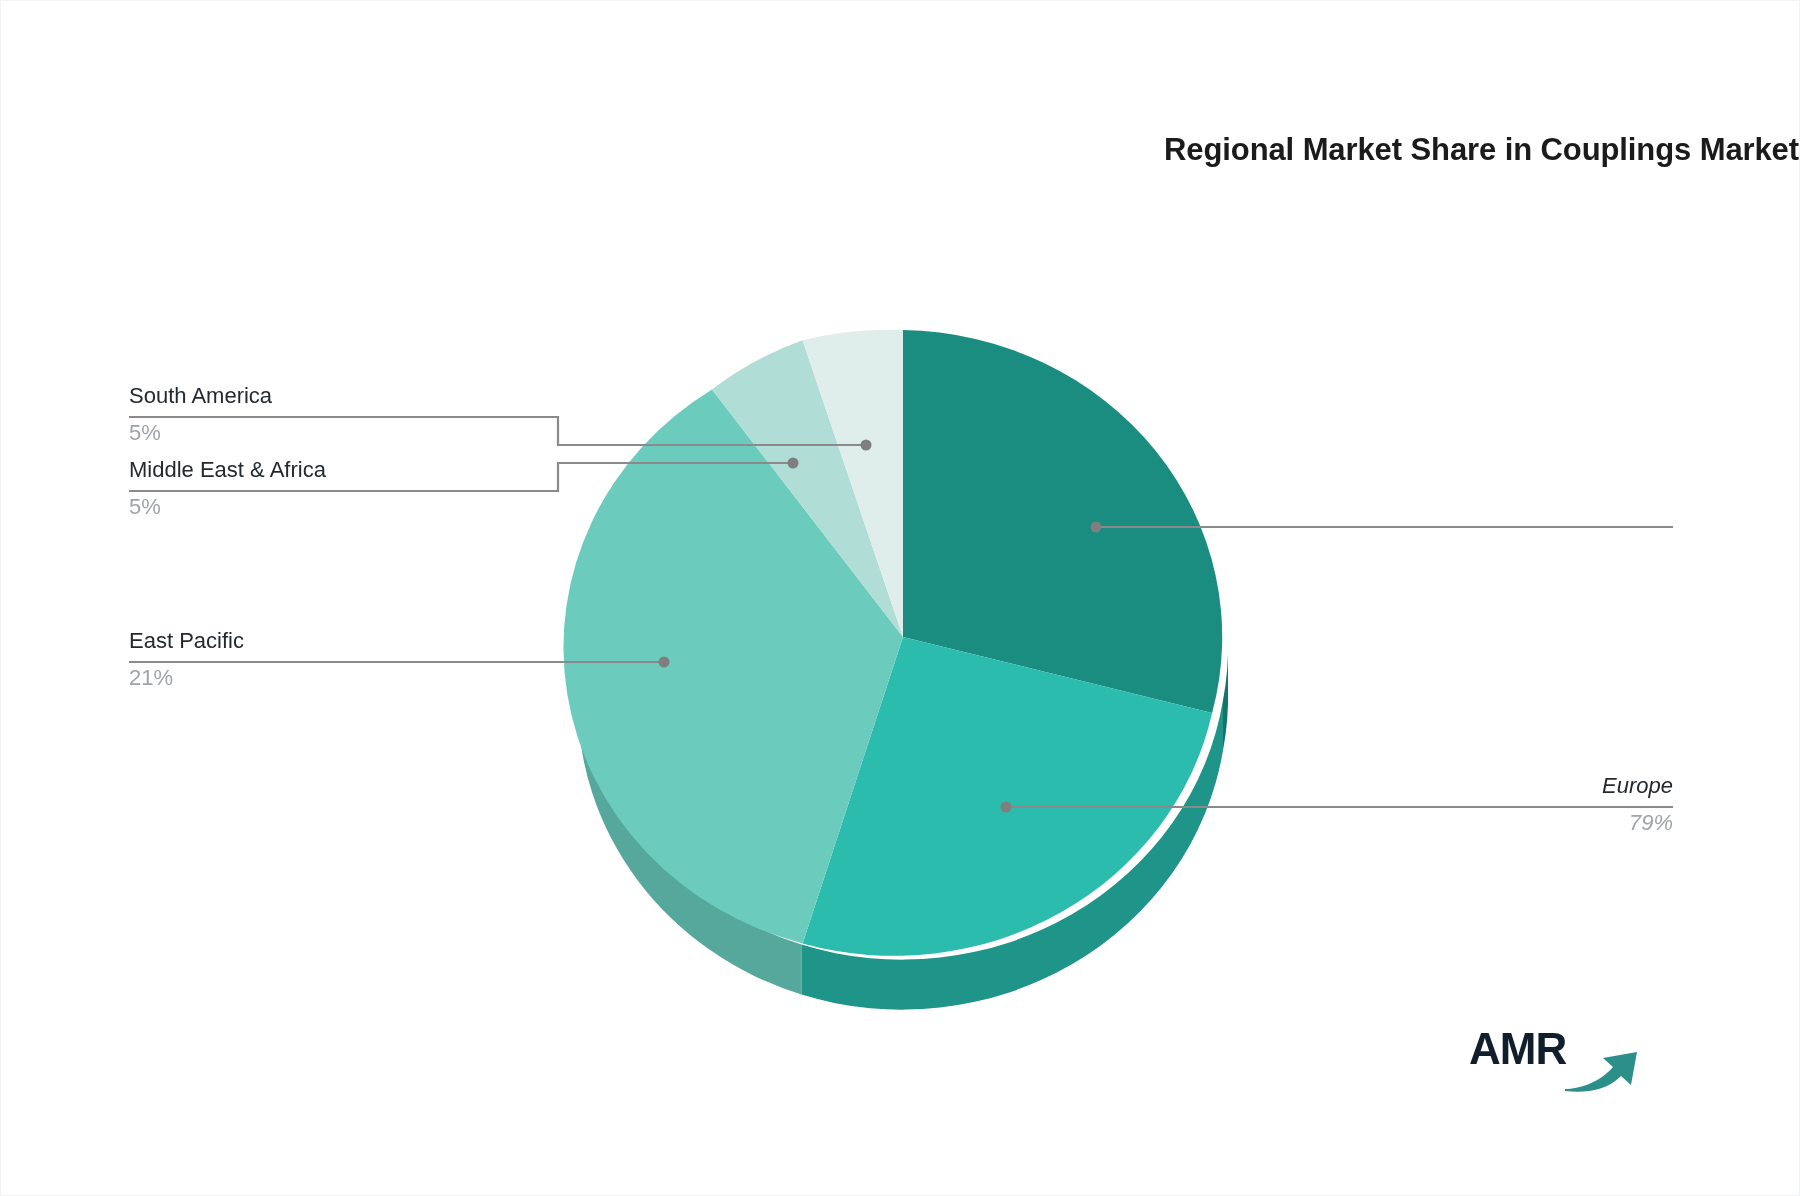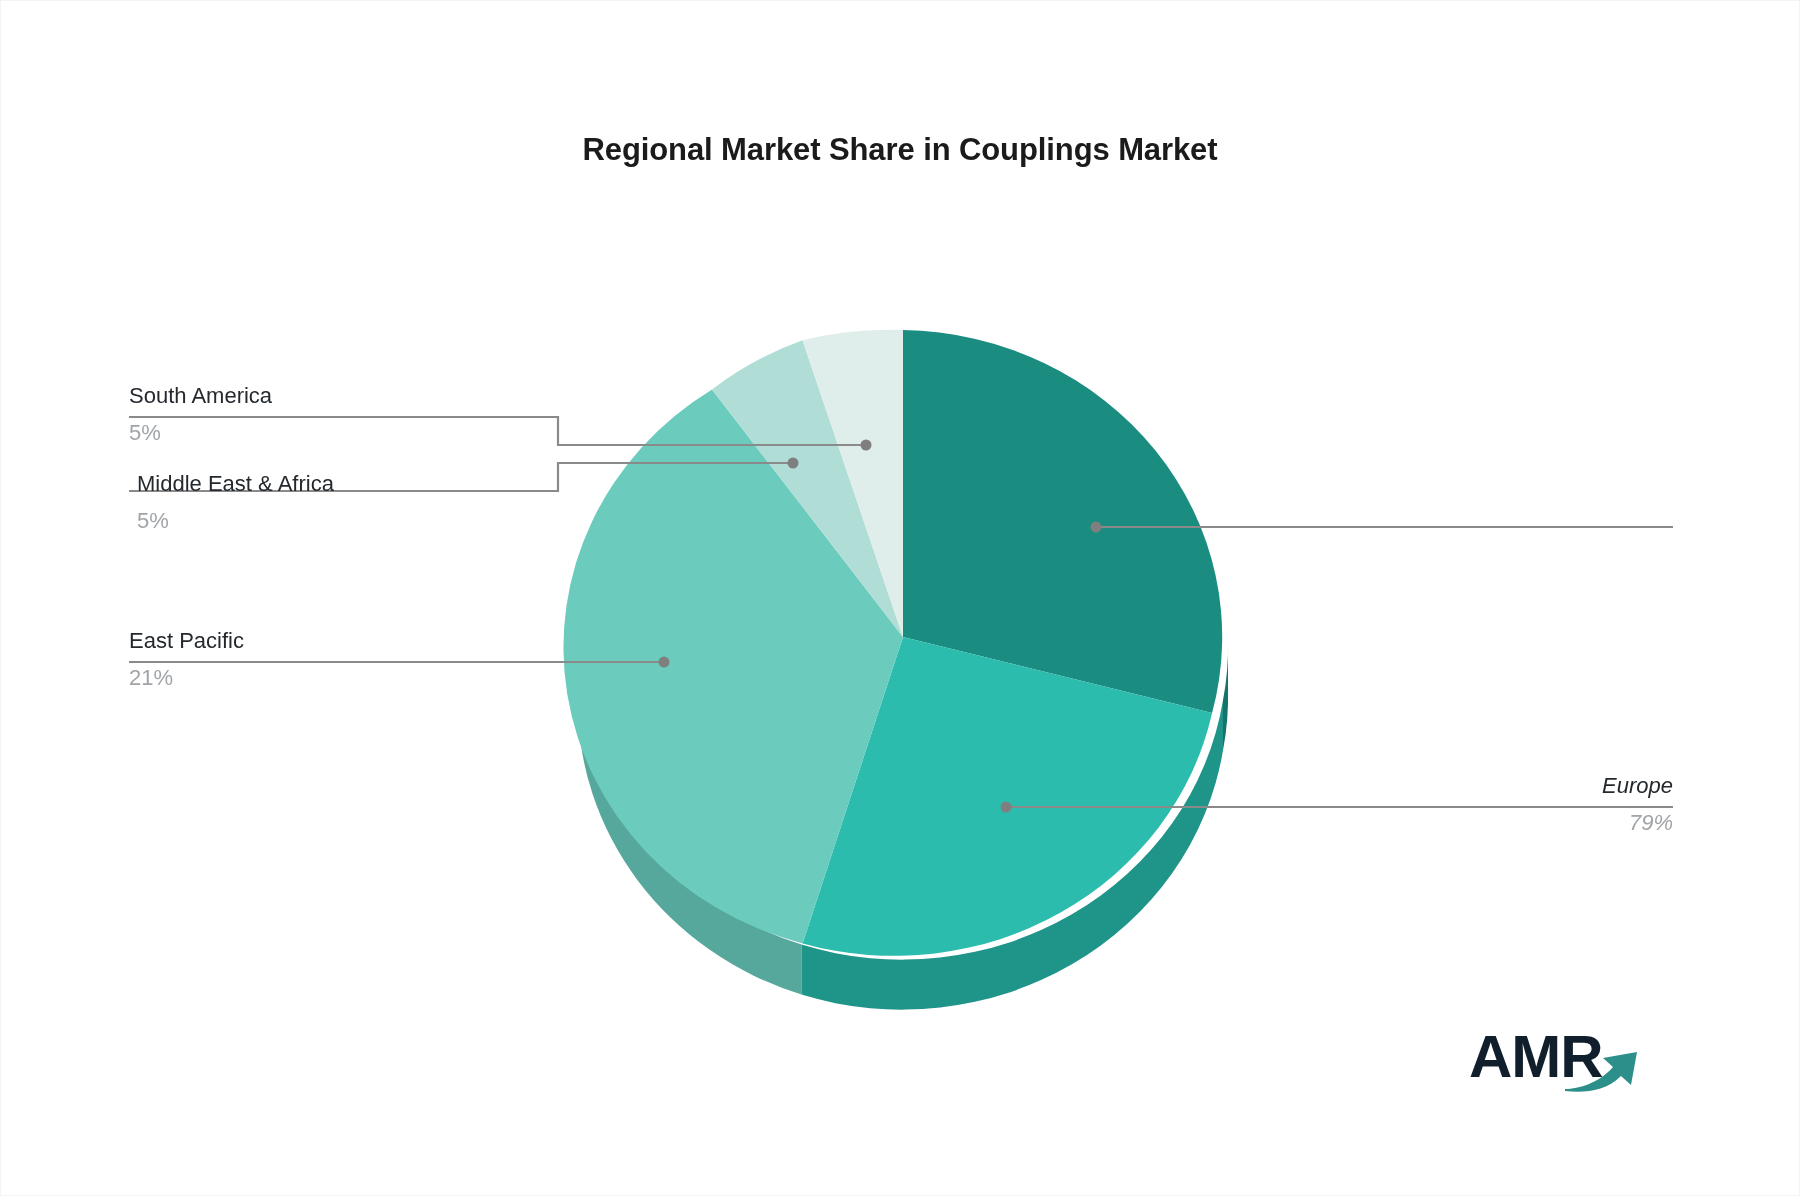--- a/index.html
+++ b/index.html
@@ -21,21 +21,21 @@
     border: 1px solid #f2f3f4;
     box-sizing: border-box;
   }
 
   
   #title-block {
     position: absolute;
     left: 0;
     right: 0;
     top: 130px;
-    text-align: center;
+    text-align: right;
   }
   #chart-title {
     font-size: 31px;
     font-weight: bold;
     color: #1b1b1b;
     letter-spacing: -0.1px;
     line-height: 1.2;
     margin: 0;
   }
   #chart-subtitle {
@@ -85,21 +85,21 @@
     position: absolute;
     left: 1468px;
     top: 1024px;
     width: 172px;
     height: 70px;
   }
   #amr-wordmark {
     position: absolute;
     left: 0;
     top: 2px;
-    font-size: 60px;
+    font-size: 44px;
     font-weight: bold;
     color: #101f2b;
     letter-spacing: -1px;
     line-height: 1;
   }
   #amr-arrow {
     position: absolute;
     left: 96px;
     top: 6px;
   }
@@ -170,21 +170,21 @@
         <circle cx="792" cy="462" r="5.5"></circle>
         <circle cx="865" cy="444" r="5.5"></circle>
       </g>
     </svg>
 
     <div class="label-group label-left" style="left:128px; top:381px;">
       <div class="label-name">South America</div>
       <div class="label-value">5%</div>
     </div>
 
-    <div class="label-group label-left" style="left:128px; top:469px;margin-left:8px;">
+    <div class="label-group label-left" style="left:128px; top:455px;">
       <div class="label-name">Middle East &amp; Africa</div>
       <div class="label-value">5%</div>
     </div>
 
     <div class="label-group label-left" style="left:128px; top:626px;">
       <div class="label-name">East Pacific</div>
       <div class="label-value">21%</div>
     </div>
 
 

